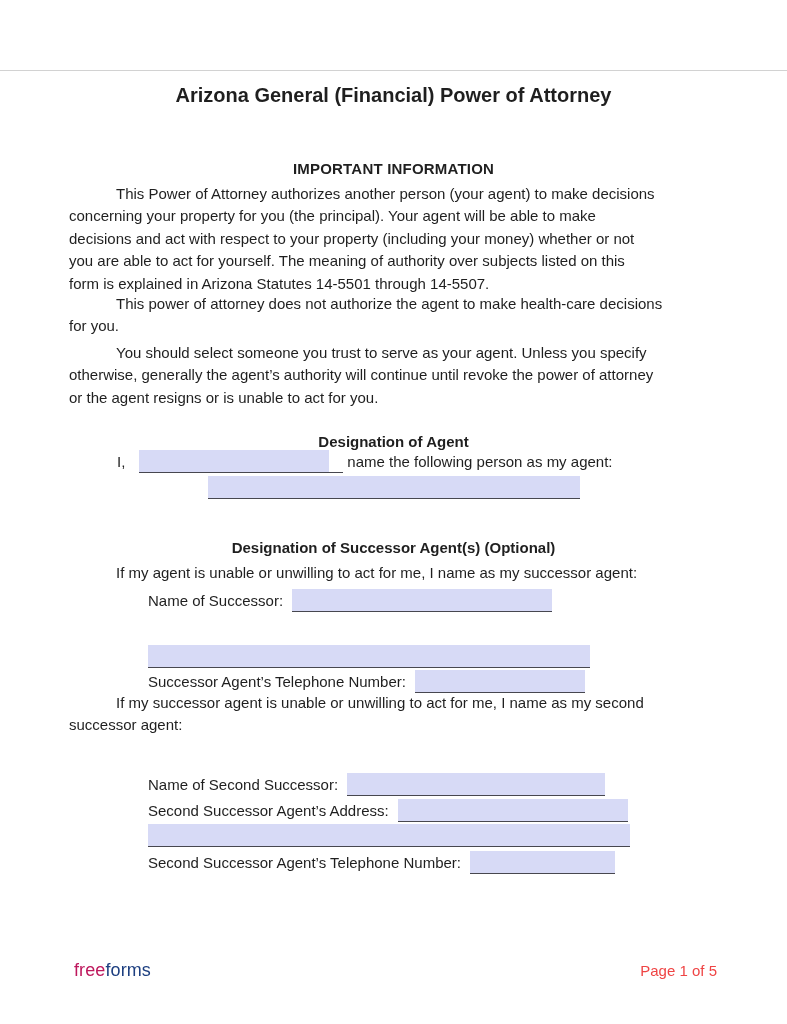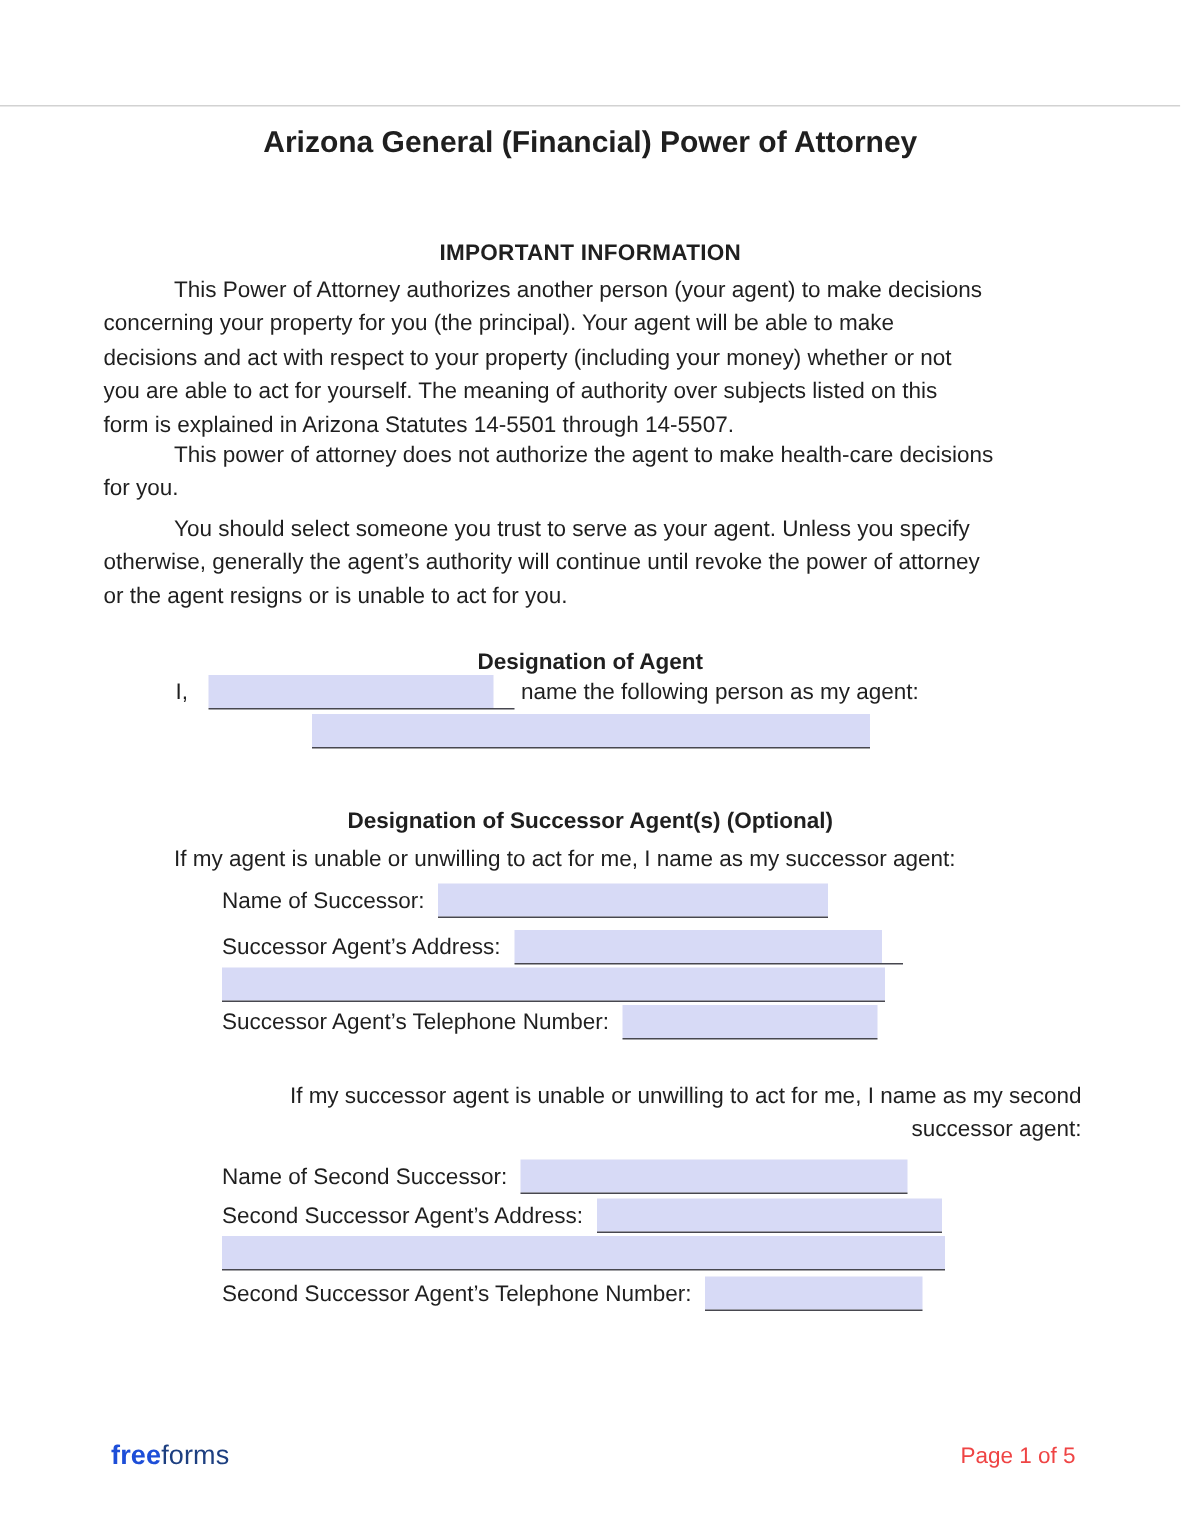--- a/index.html
+++ b/index.html
@@ -29,21 +29,21 @@
   .h-successor { top: 526px; }
   .para {
     position: absolute; left: 69px; width: 652px; margin: 0;
     font-size: 15px; line-height: 22.4px;
     white-space: pre-line; text-indent: 47px;
   }
   .p1 { top: 183px; }
   .p2 { top: 293px; }
   .p3 { top: 342px; }
   .intro1 { top: 562px; }
-  .intro2 { top: 720px; text-align: right; }
+  .intro2 { top: 692px; }
   .row { position: absolute; display: flex; align-items: flex-end; }
   .lbl {
     font-size: 15px; line-height: 19px; padding-bottom: 1px; white-space: nowrap;
   }
   .field {
     position: relative; height: 22px; background: #d7daf6; flex: 0 0 auto;
   }
   .field::after {
     content: ""; position: absolute; left: 0; right: 0; bottom: -1px;
     height: 1.5px; background: #47474f;
@@ -67,21 +67,21 @@
   .r-2-addr  { left: 148px; top: 799px; }
   .r-2-addr .field  { width: 230px; margin-left: 9px; }
   .r-2-addr2 { left: 148px; top: 824px; }
   .r-2-addr2 .field { width: 482px; }
   .r-2-phone { left: 148px; top: 851px; }
   .r-2-phone .field { width: 145px; margin-left: 9px; }
   .brand {
     position: absolute; left: 74px; top: 960px; font-size: 18px;
     letter-spacing: 0.1px;
   }
-  .brand-free  { color: #1d4ed8; font-weight: bold; }
+  .brand-free  { color: #be185d; font-weight: normal; }
   .brand-forms { color: #1d3f80; font-weight: normal; }
   .pageno {
     position: absolute; right: 70px; top: 962px; font-size: 15px; color: #ef4444;
   }
 </style>
 </head>
 <body>
 
 <div class="page">
   <div class="top-edge"></div>
@@ -115,24 +115,20 @@
 
   <h2 class="h2 h-successor">Designation of Successor Agent(s) (Optional)</h2>
 
   <p class="para intro1">If my agent is unable or unwilling to act for me, I name as my successor agent:</p>
 
   <div class="row r-s-name">
     <span class="lbl">Name of Successor:</span>
     <span class="field"></span>
   </div>
 
-  <div class="row r-s-addr">
-    <span class="lbl">Successor Agent’s Address:</span>
-    <span class="field ext"></span>
-  </div>
 
   <div class="row r-s-addr2">
     <span class="field"></span>
   </div>
 
   <div class="row r-s-phone">
     <span class="lbl">Successor Agent’s Telephone Number:</span>
     <span class="field"></span>
   </div>
 

